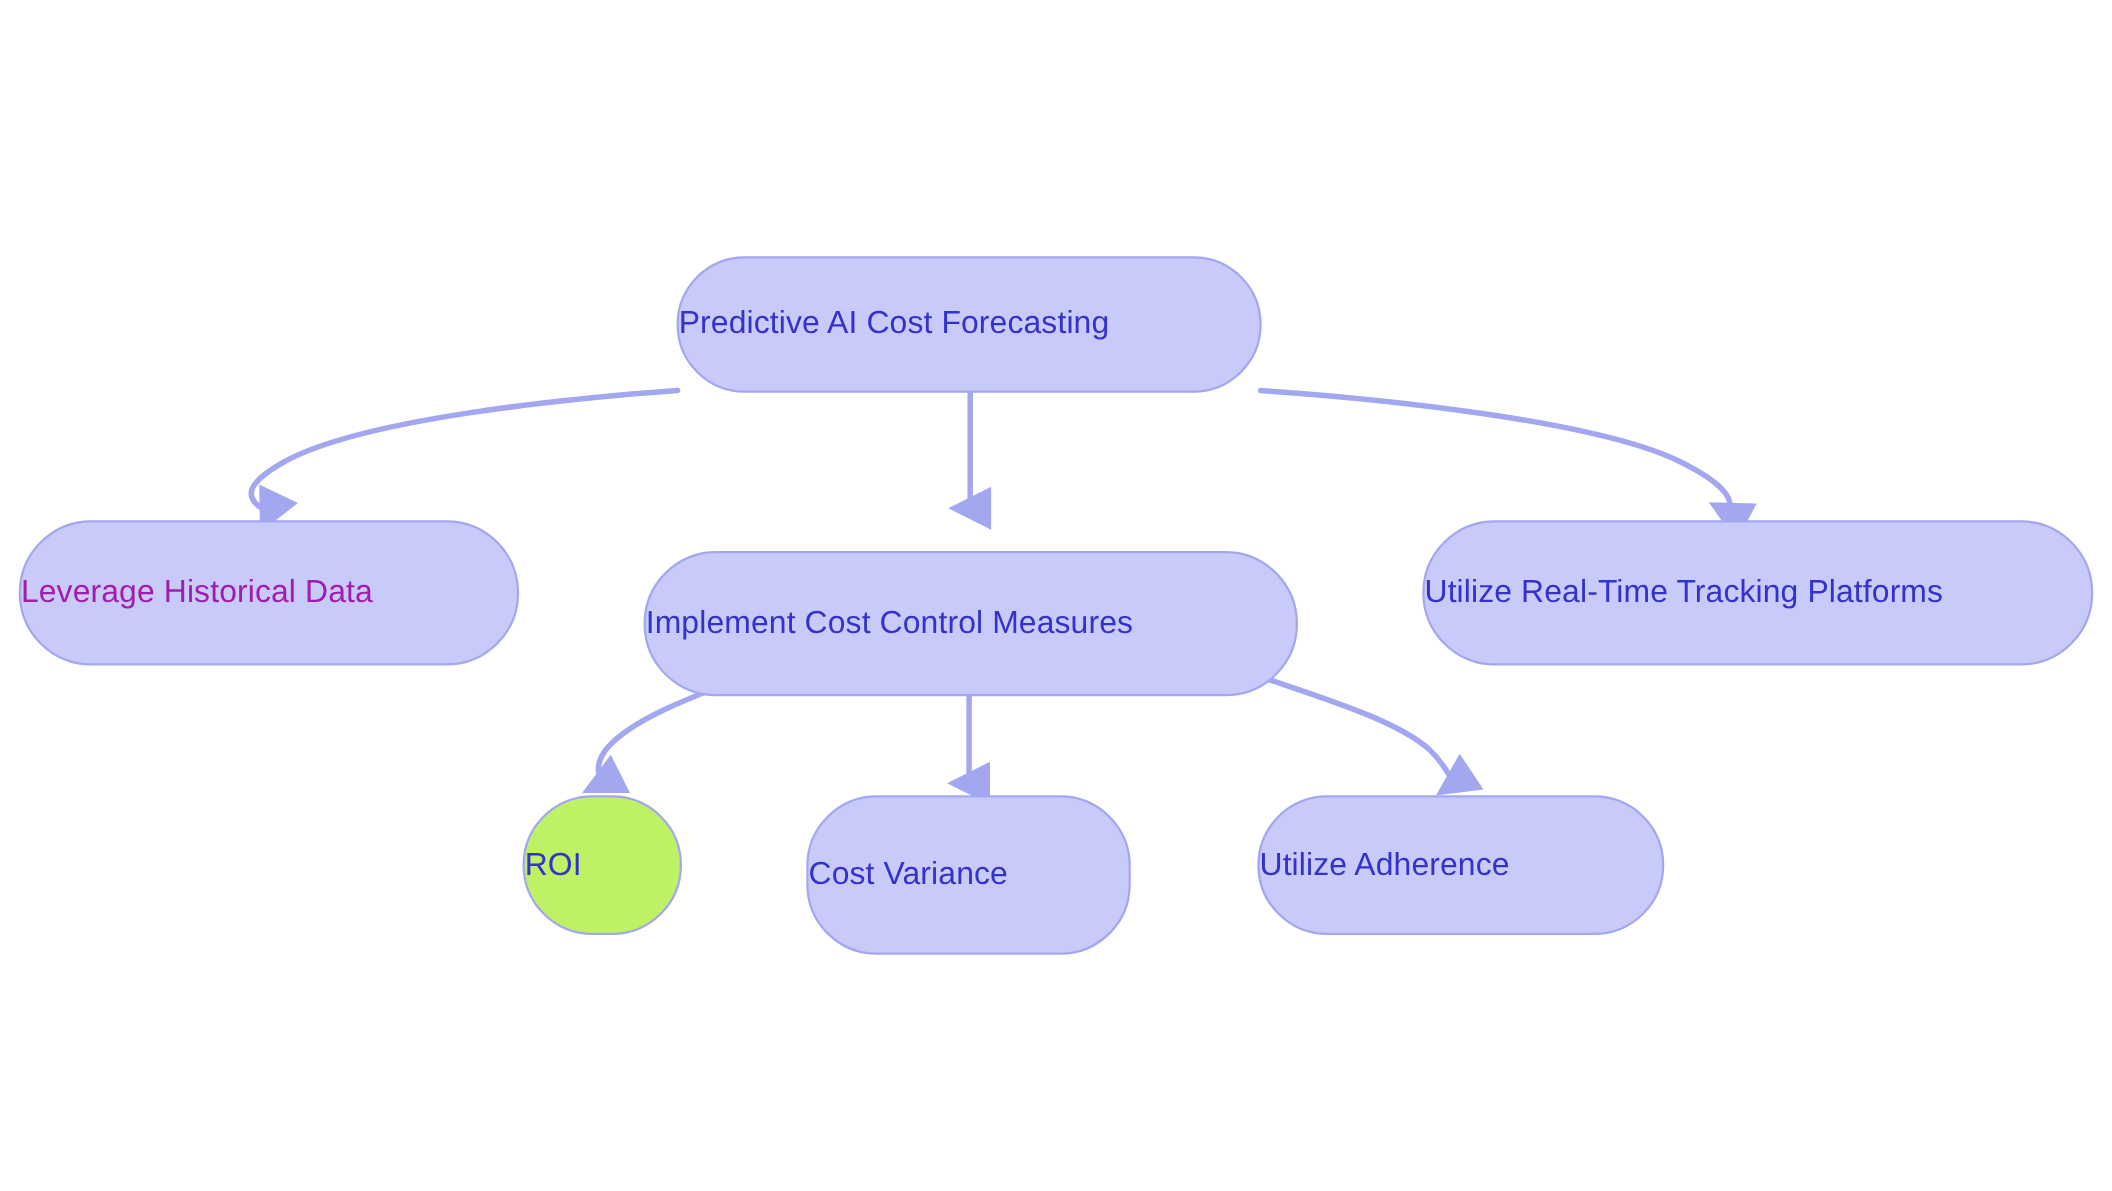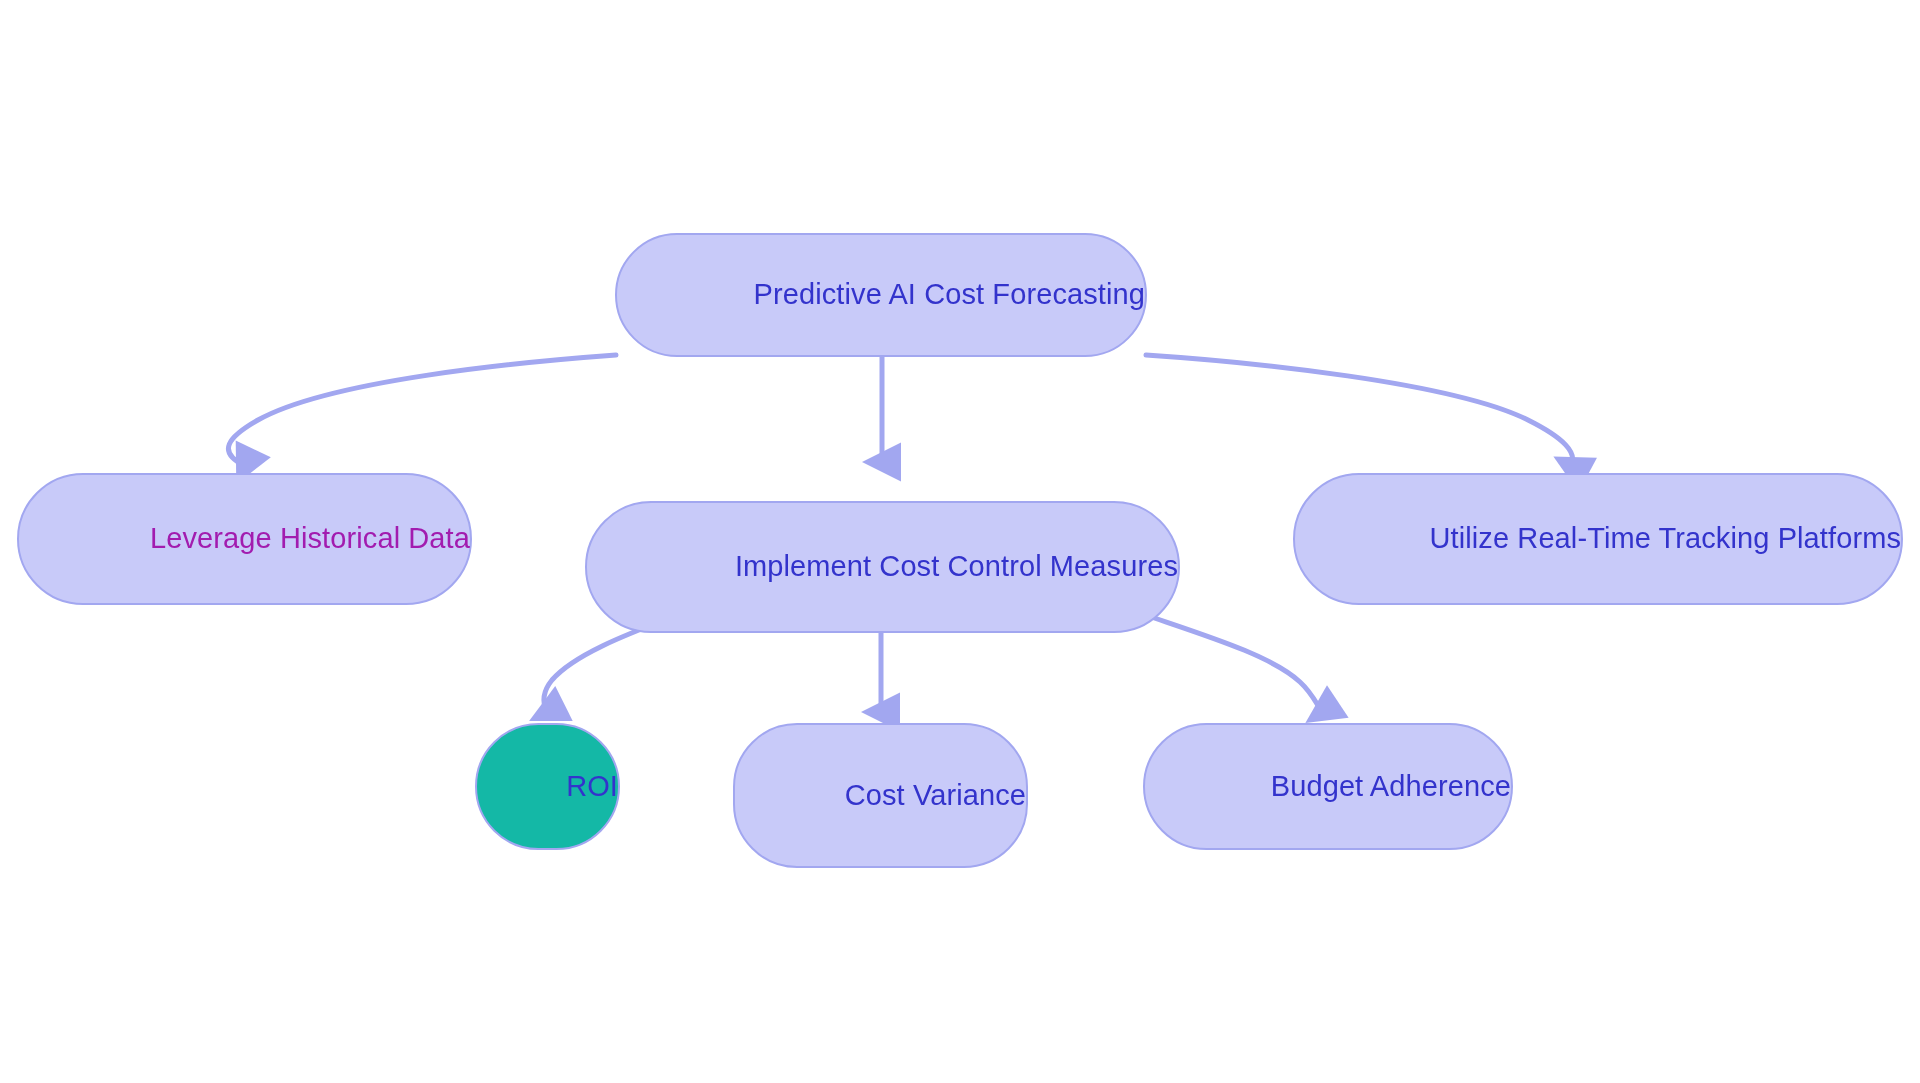--- a/index.html
+++ b/index.html
@@ -27,21 +27,21 @@
     height: 1083px;
     pointer-events: none;
   }
   .node {
     position: absolute;
     box-sizing: border-box;
     background: #c8caf9;
     border: 2px solid #a2a7f0;
     display: flex;
     align-items: center;
-    justify-content: flex-end;
+    justify-content: flex-start;
     text-align: center;
     color: #3333cc;
     font-family: "Liberation Sans", sans-serif;
     font-weight: 400;
     letter-spacing: 0.1px;
     line-height: 1.15;
     white-space: nowrap;
   }
   .node-label {
     display: block;
@@ -81,25 +81,25 @@
   </div>
 
   <div class="node" style="left: 585px; top: 473px; width: 595px; height: 132px; font-size: 29px; border-radius: 66px; background: rgb(200, 202, 249); border-color: rgb(162, 167, 240); color: rgb(51, 51, 204); margin-top: 28px;">
     <span class="node-label">Implement Cost Control Measures</span>
   </div>
 
   <div class="node" style="left: 1293px; top: 473px; width: 610px; height: 132px; font-size: 29px; border-radius: 66px; background: rgb(200, 202, 249); border-color: rgb(162, 167, 240); color: rgb(51, 51, 204);">
     <span class="node-label">Utilize Real-Time Tracking Platforms</span>
   </div>
 
-  <div class="node" style="left: 475px; top: 723px; width: 145px; height: 127px; font-size: 29px; border-radius: 70px; background: #14b8a6; border-color: rgb(162, 167, 240); color: rgb(51, 51, 204);">
+  <div class="node" style="left: 475px; top: 723px; width: 145px; height: 127px; font-size: 29px; border-radius: 70px; background: #bef264; border-color: rgb(162, 167, 240); color: rgb(51, 51, 204);">
     <span class="node-label">ROI</span>
   </div>
 
   <div class="node" style="left: 733px; top: 723px; width: 295px; height: 145px; font-size: 29px; border-radius: 64px; background: rgb(200, 202, 249); border-color: rgb(162, 167, 240); color: rgb(51, 51, 204);">
     <span class="node-label">Cost Variance</span>
   </div>
 
   <div class="node" style="left: 1143px; top: 723px; width: 370px; height: 127px; font-size: 29px; border-radius: 64px; background: rgb(200, 202, 249); border-color: rgb(162, 167, 240); color: rgb(51, 51, 204);">
-    <span class="node-label">Budget Adherence</span>
+    <span class="node-label">Utilize Adherence</span>
   </div>
 
 </div>
 
 </body></html>

